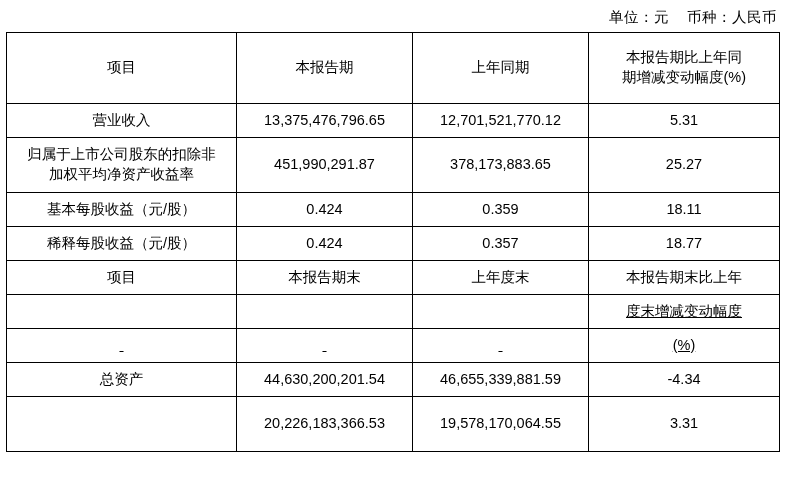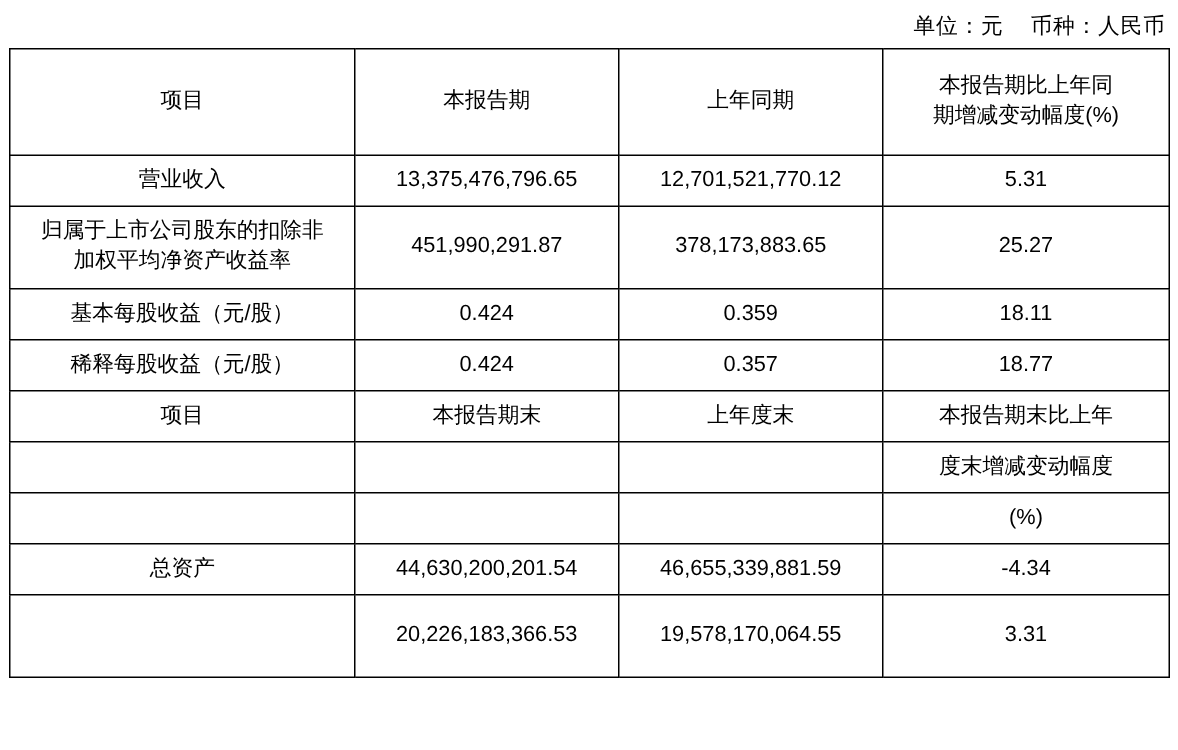--- a/index.html
+++ b/index.html
@@ -67,21 +67,21 @@
   }
   .ctr {
     text-align: center;
   }
   .r-one td { height: 25px; }
   .r-two td { height: 46px; }
   .sub-hdr td {
     text-align: center;
     height: 25px;
   }
-  .nb-top { border-top: none; }
+  .nb-top { border-top: none; text-decoration: underline; }
   .nb-bottom { border-bottom: none; }
   .empty { }
 </style>
 </head>
 <body>
 
 <div class="page">
 
   <div class="unit-line">
     <span>单位：元</span><span class="sep"></span><span>币种：人民币</span>

